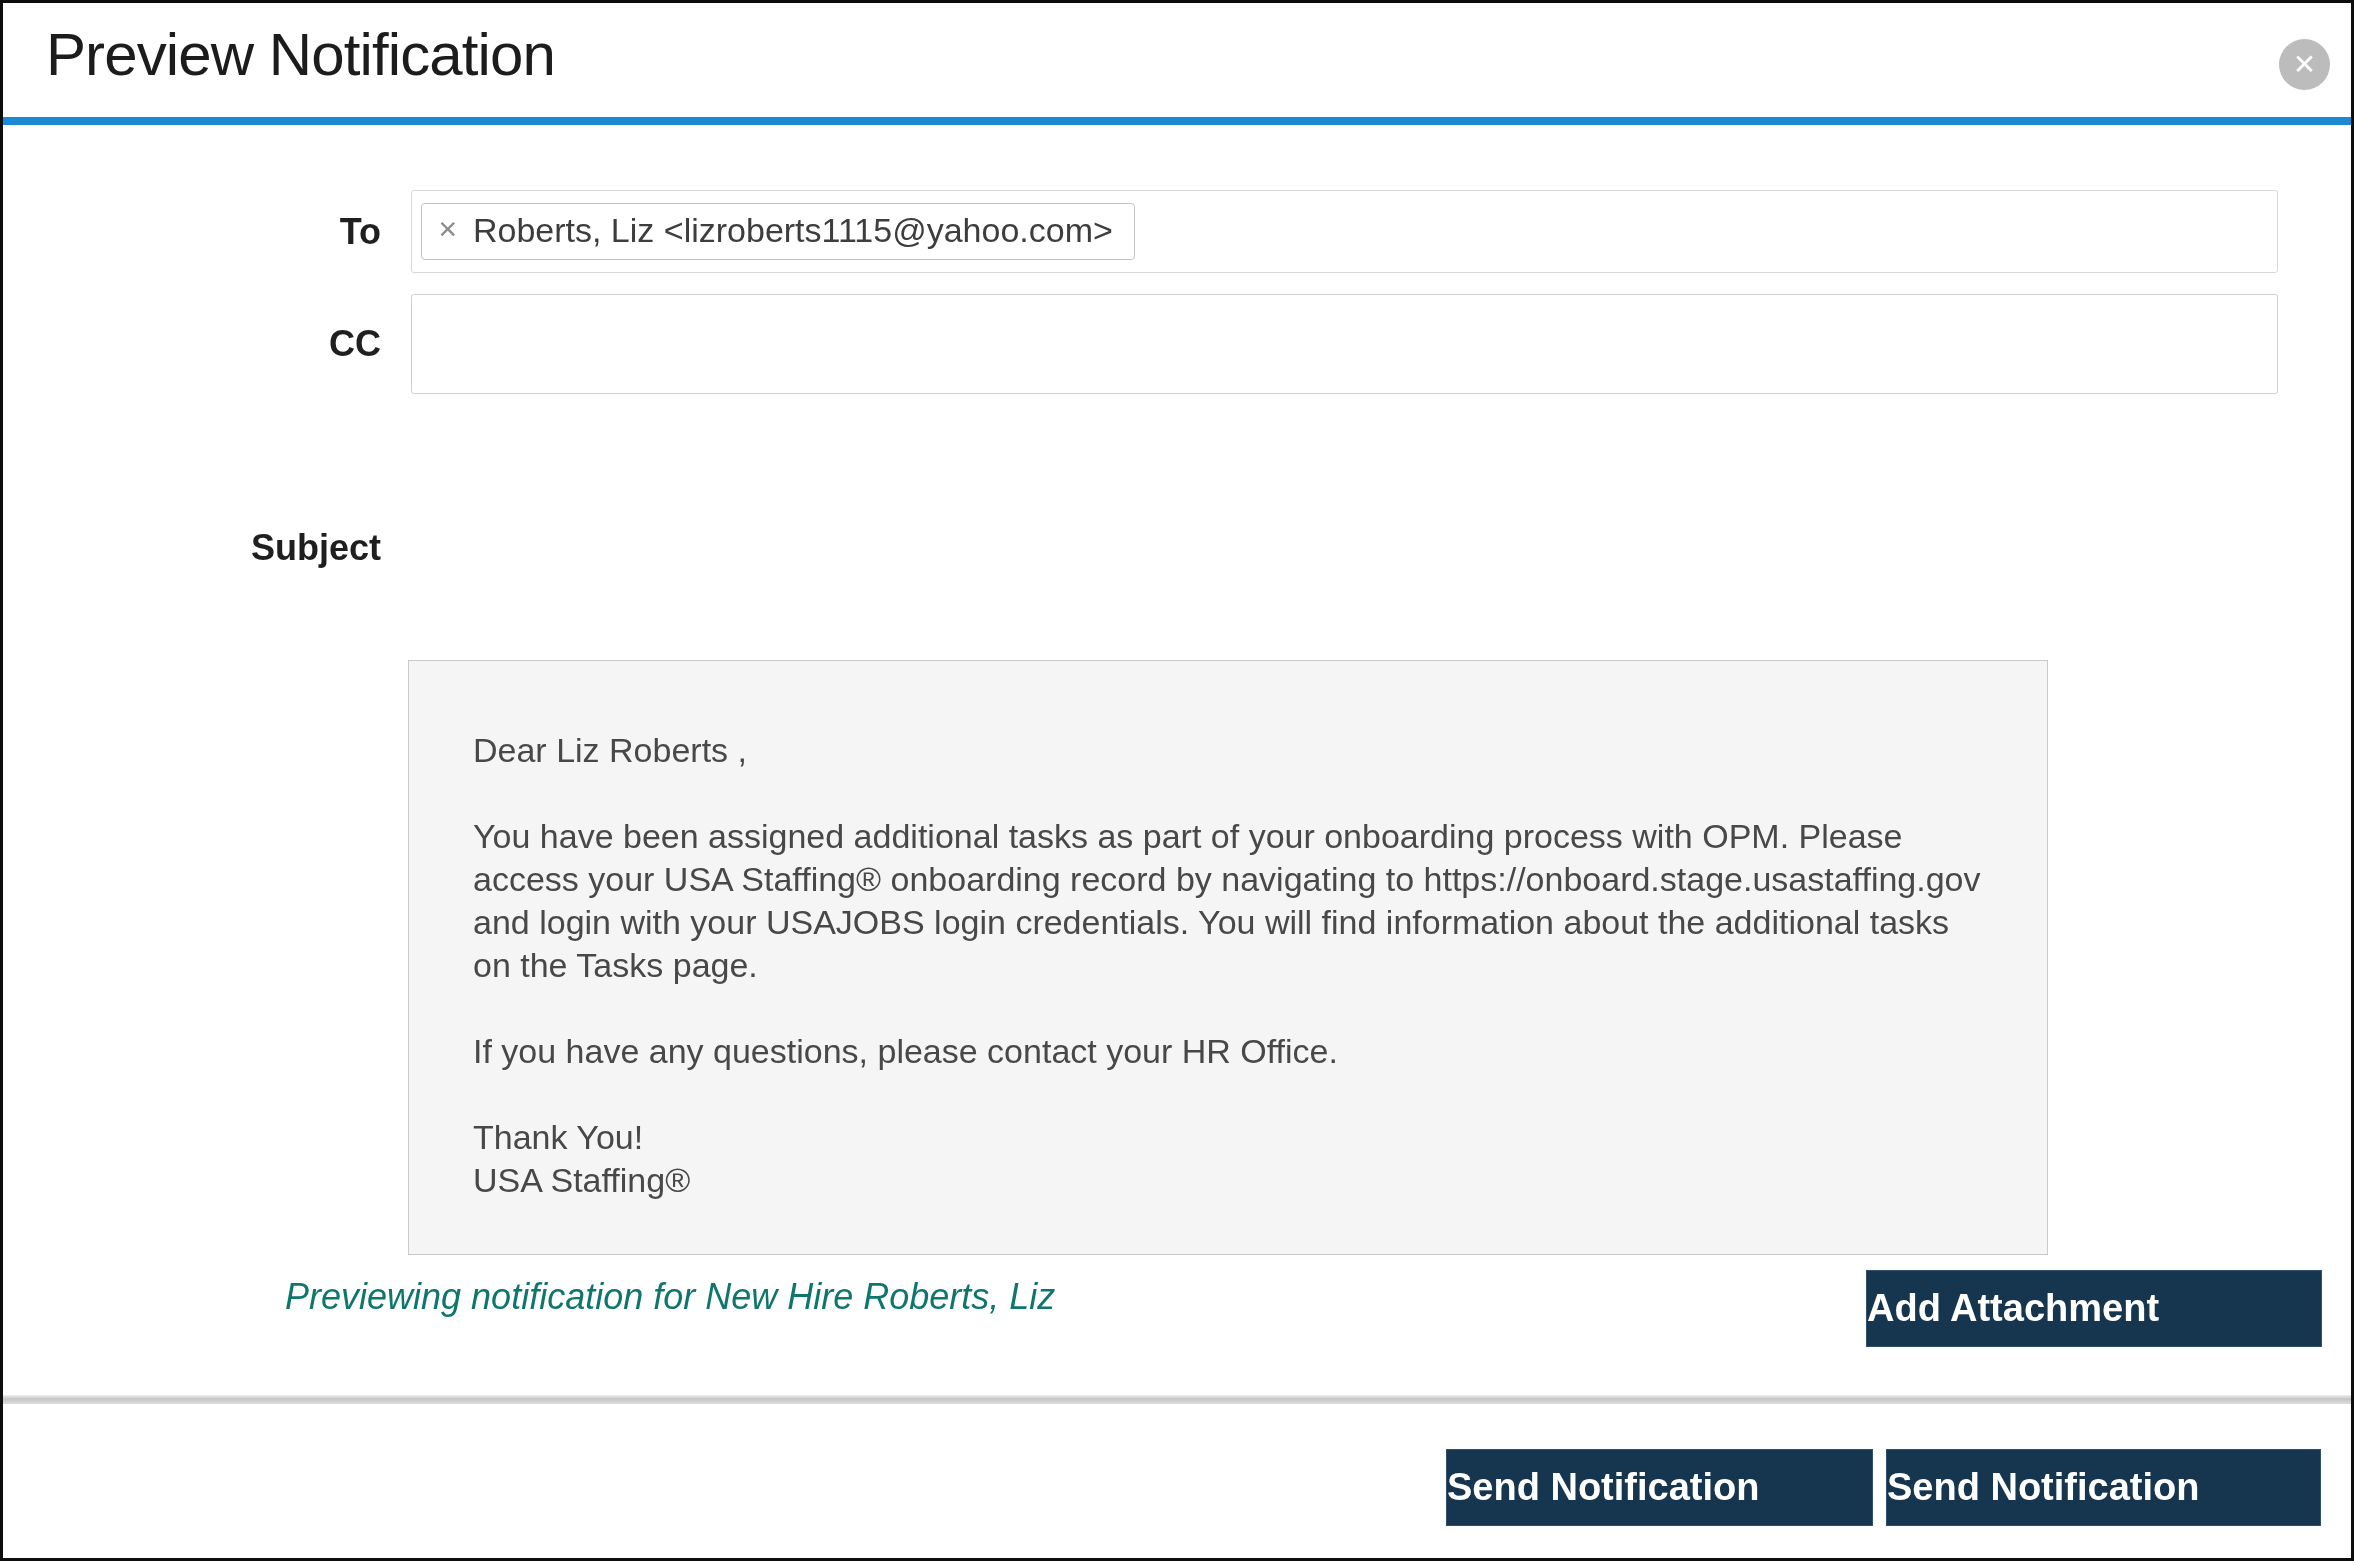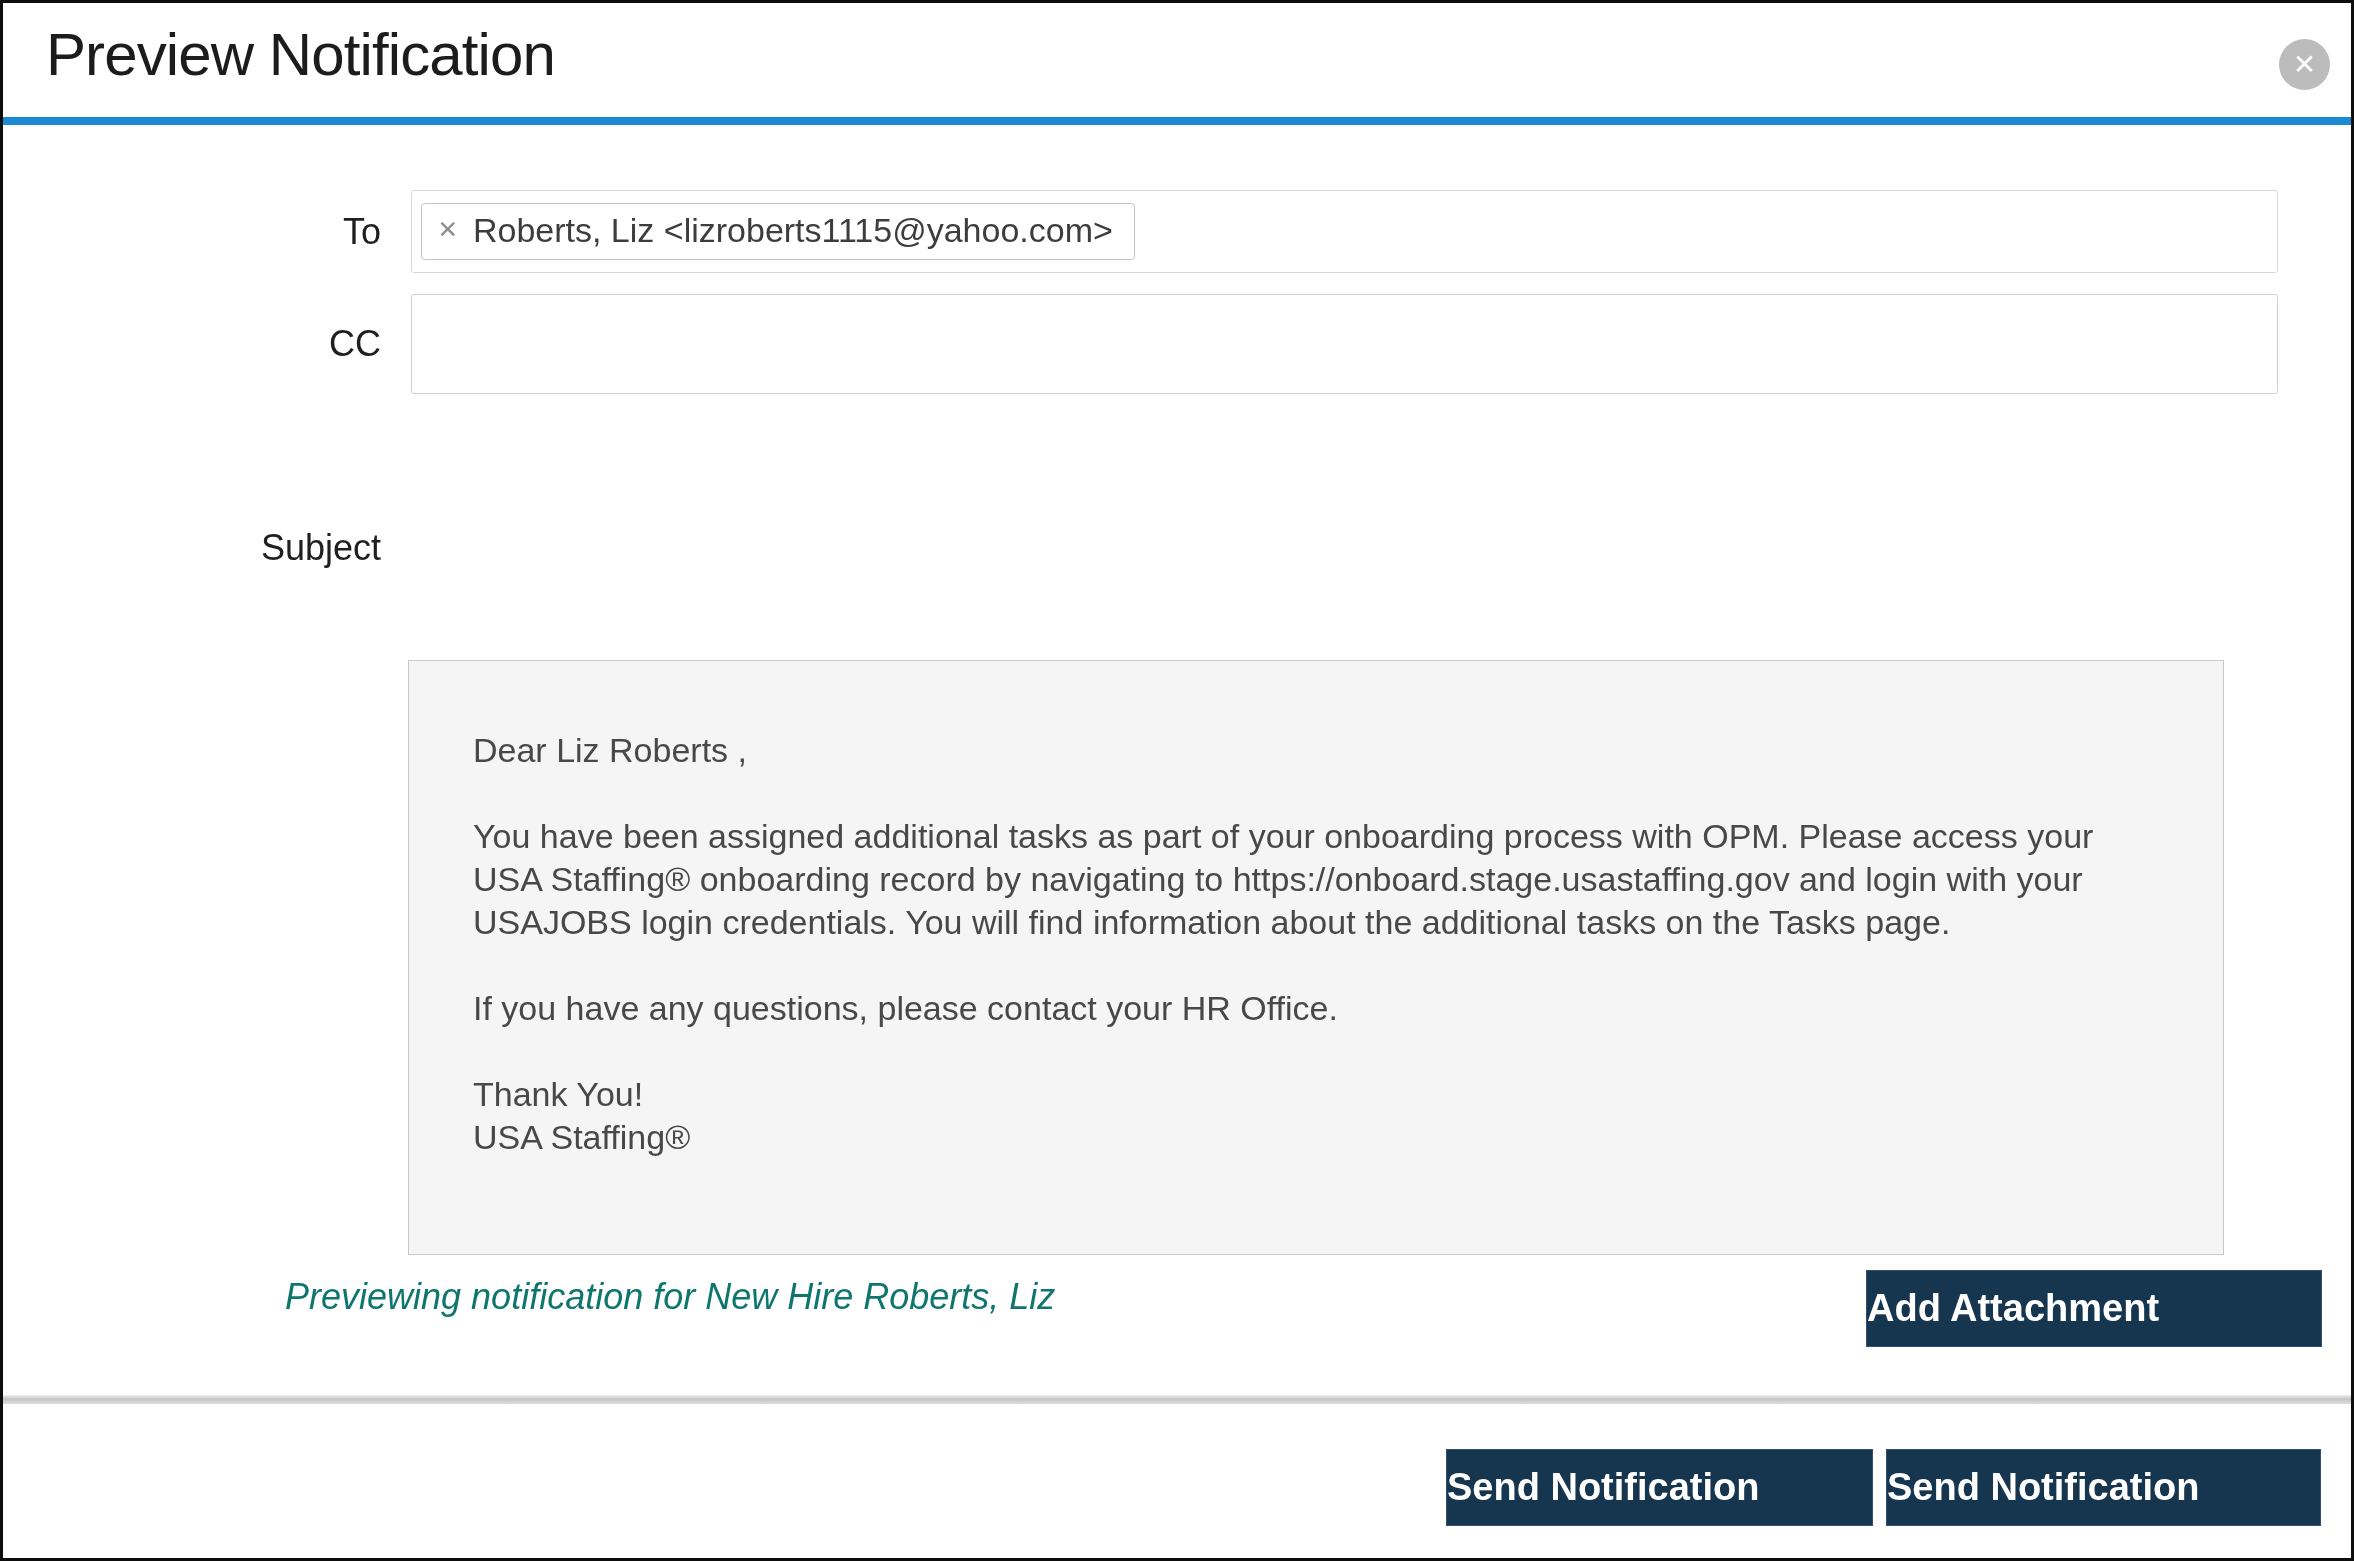--- a/index.html
+++ b/index.html
@@ -39,21 +39,21 @@
   .row {
     position: absolute; left: 0; right: 73px;
     display: flex; align-items: center;
   }
   .row-to      { top: 187px; height: 83px; }
   .row-cc      { top: 291px; height: 100px; }
   .row-reply   { top: 404px; height: 73px; }
   .row-subject { top: 508px; height: 73px; }
   .field-label {
     flex: 0 0 378px; text-align: right; margin-right: 30px;
-    font-size: 36px; font-weight: normal; color: #1f1f1f;
+    font-size: 36px; font-weight: bold; color: #1f1f1f;
   }
   .field-wrap { flex: 1 1 auto; height: 100%; }
   .tagfield {
     box-sizing: border-box; height: 100%; width: 100%;
     border: 1.9px solid #d8d8d8; border-radius: 2.8px; background: #fff;
     display: flex; align-items: center; padding: 0 9.4px;
   }
   .chip {
     display: inline-flex; align-items: center; gap: 15px;
     border: 1.9px solid #c3c3c3; border-radius: 3.8px; background: #fff;
@@ -68,21 +68,21 @@
     box-sizing: border-box; width: 100%; height: 100%;
     border: 1.9px solid #cfcfcf; border-radius: 2.8px;
     font-family: "Liberation Sans", "DejaVu Sans", sans-serif;
     font-size: 34px; color: #454545; padding: 0 0 0 23.5px;
     background: #ffffff; outline: none;
   }
   .text-input.readonly { background: #f4f4f4; }
   
   .message-box {
     position: absolute; left: 405px; top: 657px;
-    width: 1816px; height: 595px; box-sizing: border-box;
+    width: 1640px; height: 595px; box-sizing: border-box;
     background: #f5f5f5; border: 1.9px solid #c9c9c9;
     padding: 68px 66px 0 64px;
     font-size: 34px; line-height: 43px; color: #484848;
     white-space: pre-wrap; overflow: hidden;
   }
   
   .preview-note {
     position: absolute; left: 282px; top: 1273px;
     font-size: 36px; font-style: italic; color: #0f766e;
   }

